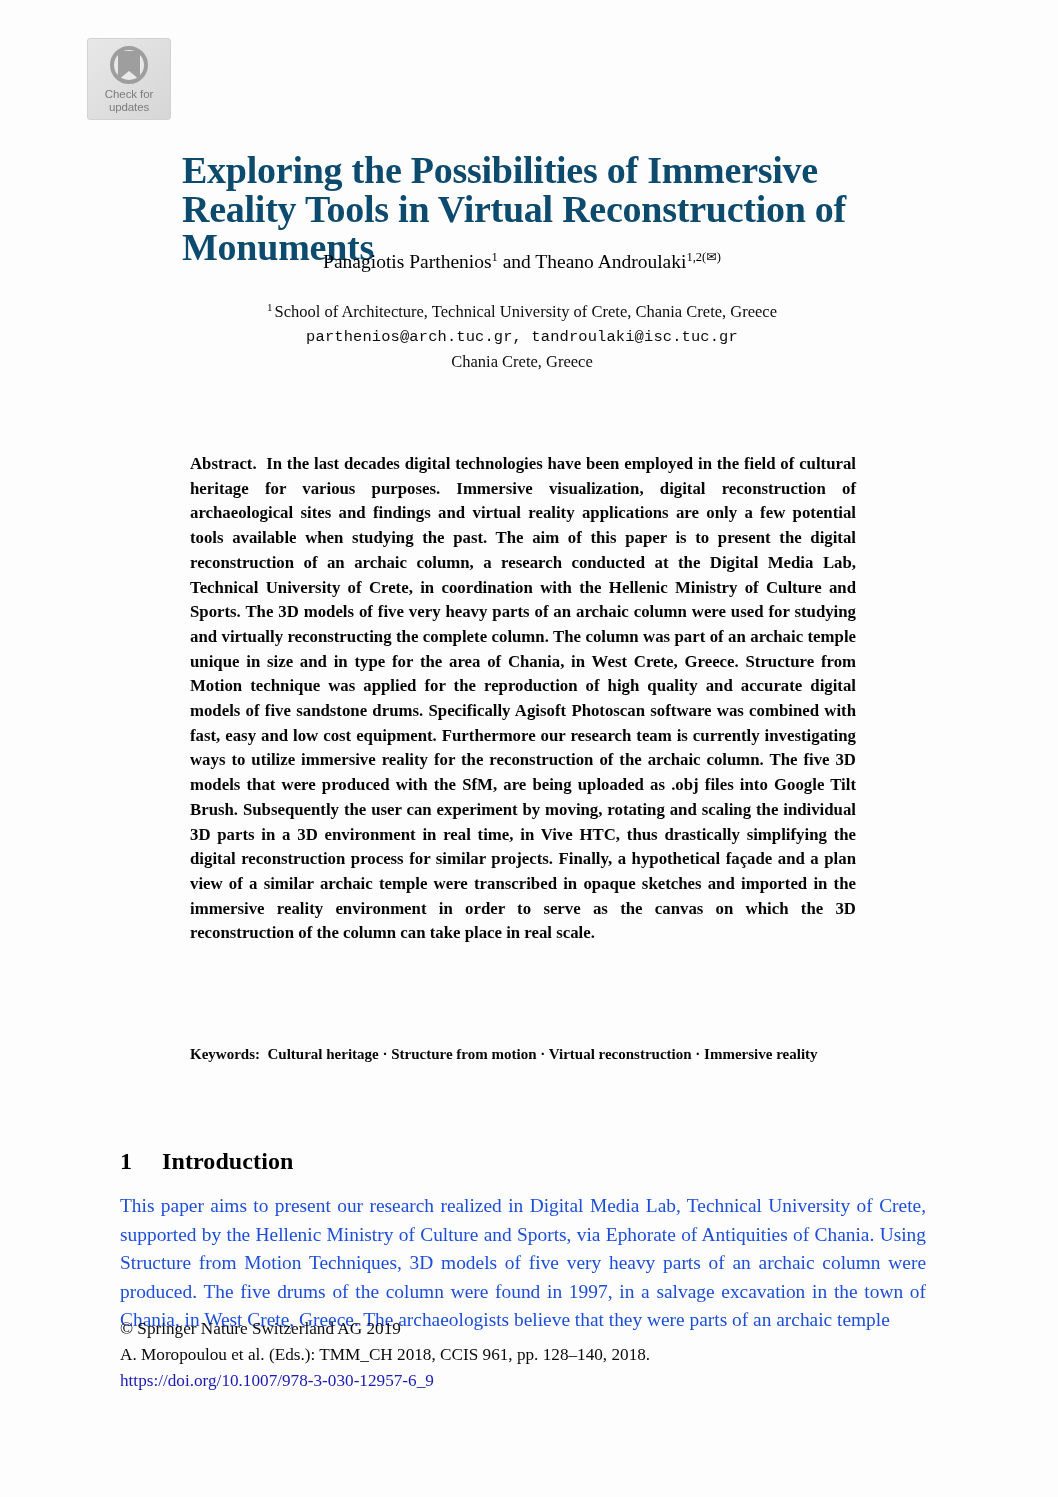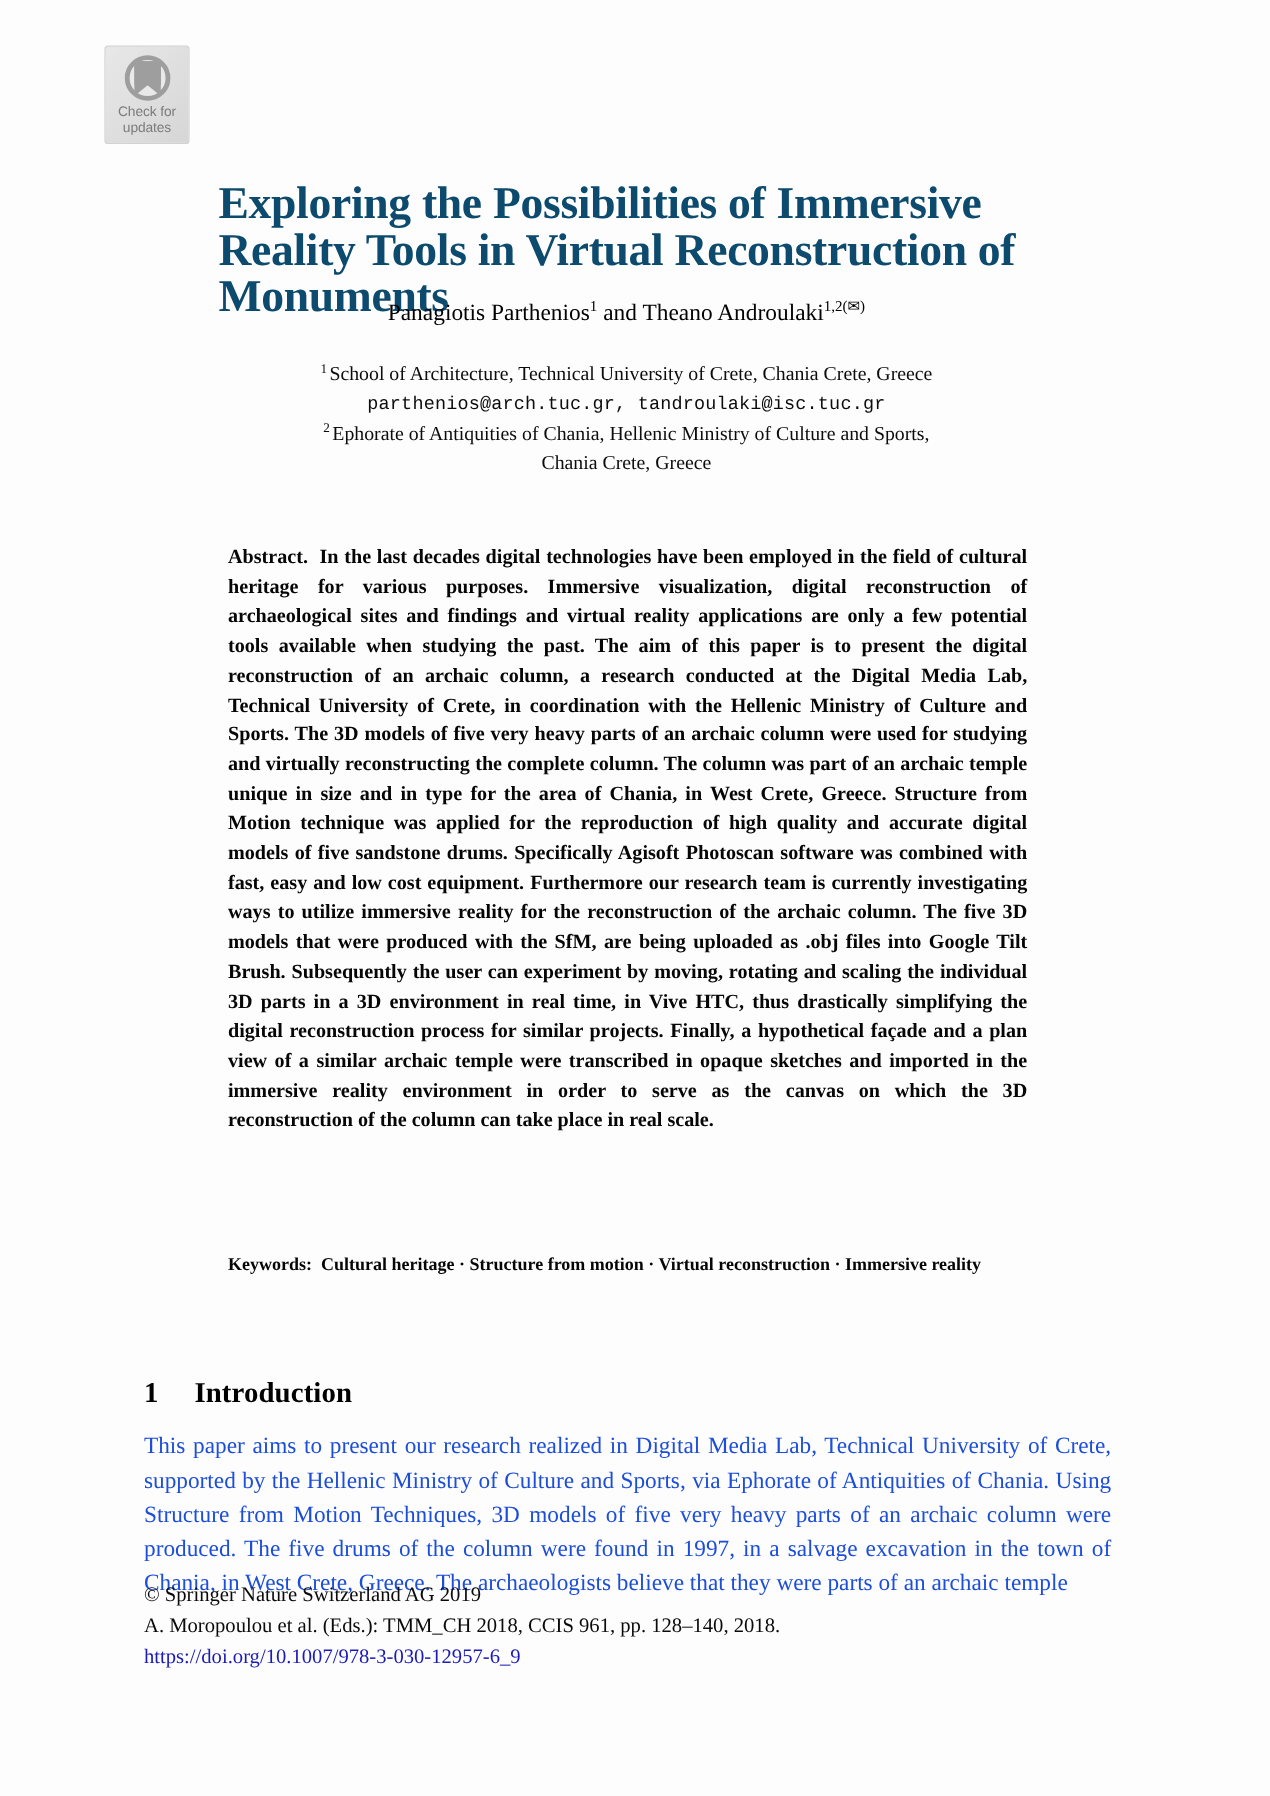--- a/index.html
+++ b/index.html
@@ -22,21 +22,21 @@
     inset: 0;
     width: 1058px;
     height: 1497px;
   }
 
   
   .crossmark {
     position: absolute;
     left: 87px;
     top: 38px;
-    width: 71px;
+    width: 84px;
     height: 82px;
     background: linear-gradient(135deg, #e8e8e8 0%, #dedede 55%, #d6d6d6 100%);
     border: 1px solid #d2d2d2;
     border-radius: 3px;
     display: flex;
     flex-direction: column;
     align-items: center;
     justify-content: flex-start;
     padding-top: 7px;
     box-sizing: border-box;
@@ -229,21 +229,20 @@
 
   <h1 class="title">Exploring the Possibilities of Immersive Reality Tools in Virtual Reconstruction of Monuments</h1>
 
   <div class="authors">
     <span>Panagiotis Parthenios</span><sup>1</sup><span> and </span><span>Theano Androulaki</span><sup>1,2(✉)</sup>
   </div>
 
   <div class="affiliations">
     <span class="aff-line"><sup>1</sup><span>School of Architecture, Technical University of Crete, Chania Crete, Greece</span></span>
     <span class="emails">parthenios@arch.tuc.gr, tandroulaki@isc.tuc.gr</span>
-    <span class="aff-line"><sup>2</sup><span>Ephorate of Antiquities of Chania, Hellenic Ministry of Culture and Sports,</span></span>
     <span class="aff-line">Chania Crete, Greece</span>
   </div>
 
   <div class="abstract">
     <span class="lead">Abstract.</span><span>In the last decades digital technologies have been employed in the field of cultural heritage for various purposes. Immersive visualization, digital reconstruction of archaeological sites and findings and virtual reality applications are only a few potential tools available when studying the past. The aim of this paper is to present the digital reconstruction of an archaic column, a research conducted at the Digital Media Lab, Technical University of Crete, in coordination with the Hellenic Ministry of Culture and Sports. The 3D models of five very heavy parts of an archaic column were used for studying and virtually reconstructing the complete column. The column was part of an archaic temple unique in size and in type for the area of Chania, in West Crete, Greece. Structure from Motion technique was applied for the reproduction of high quality and accurate digital models of five sandstone drums. Specifically Agisoft Photoscan software was combined with fast, easy and low cost equipment. Furthermore our research team is currently investigating ways to utilize immersive reality for the reconstruction of the archaic column. The five 3D models that were produced with the SfM, are being uploaded as .obj files into Google Tilt Brush. Subsequently the user can experiment by moving, rotating and scaling the individual 3D parts in a 3D environment in real time, in Vive HTC, thus drastically simplifying the digital reconstruction process for similar projects. Finally, a hypothetical façade and a plan view of a similar archaic temple were transcribed in opaque sketches and imported in the immersive reality environment in order to serve as the canvas on which the 3D reconstruction of the column can take place in real scale.</span>
   </div>
 
   <div class="keywords">
     <span class="lead">Keywords:</span><span>Cultural heritage · Structure from motion · Virtual reconstruction · Immersive reality</span>
   </div>

